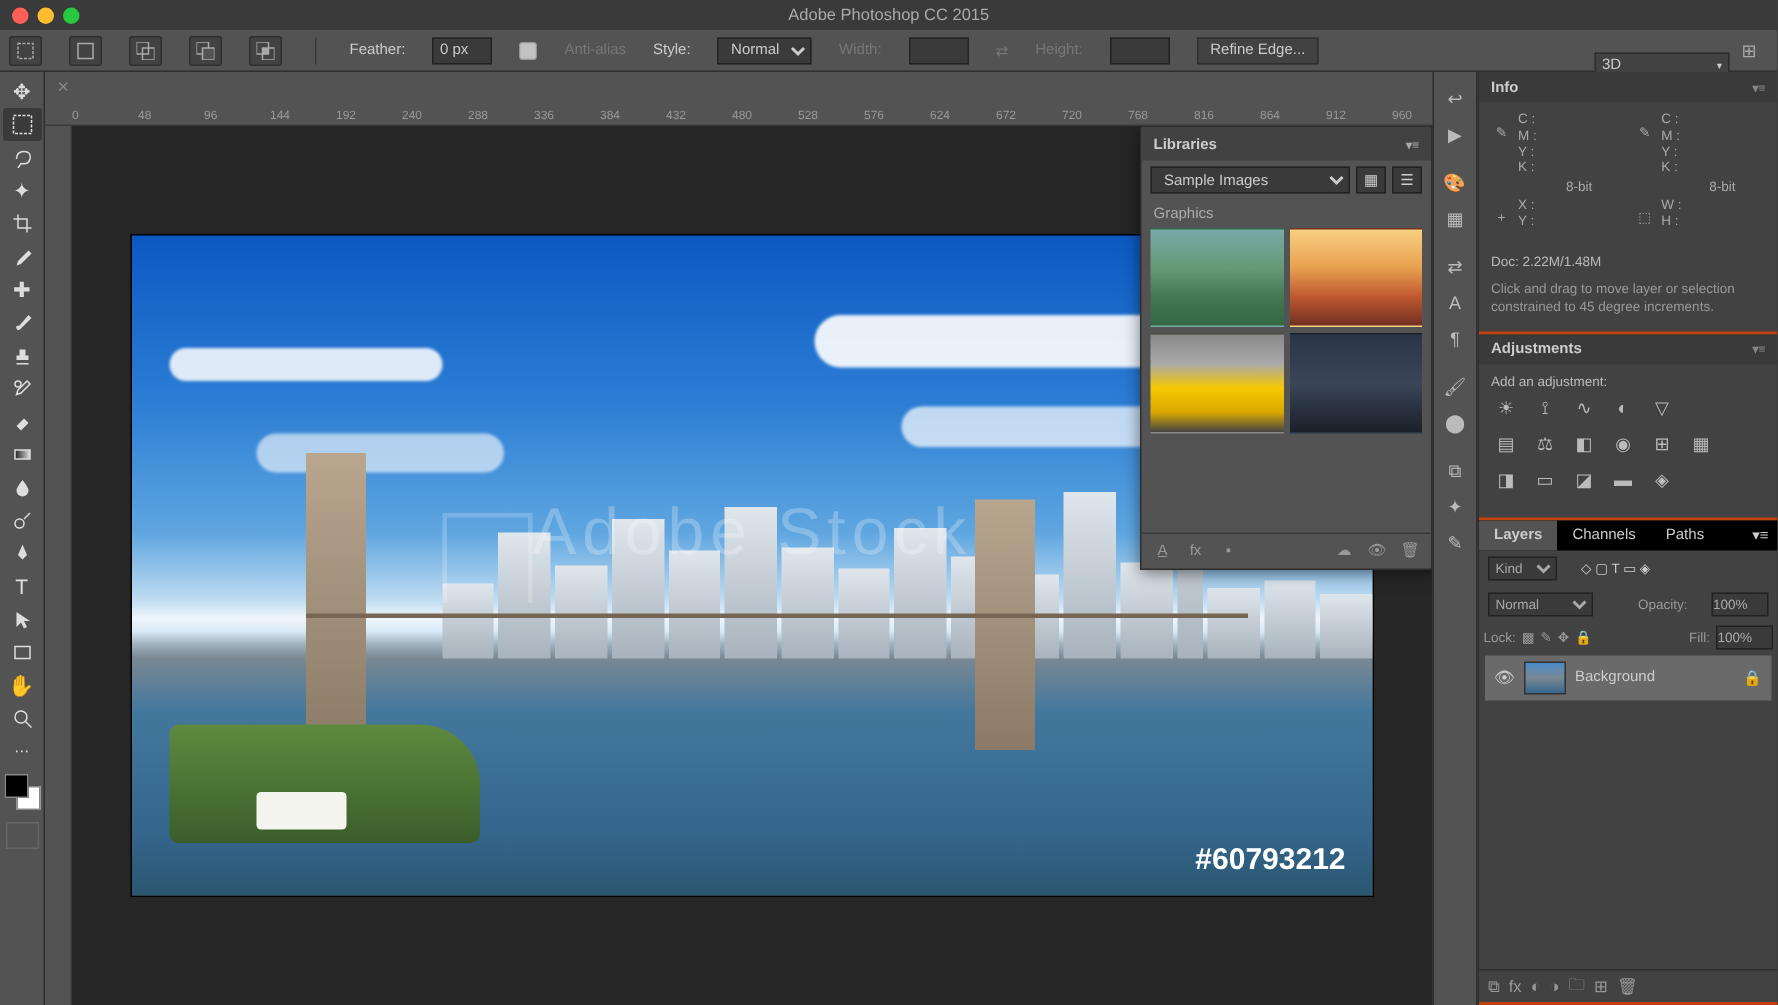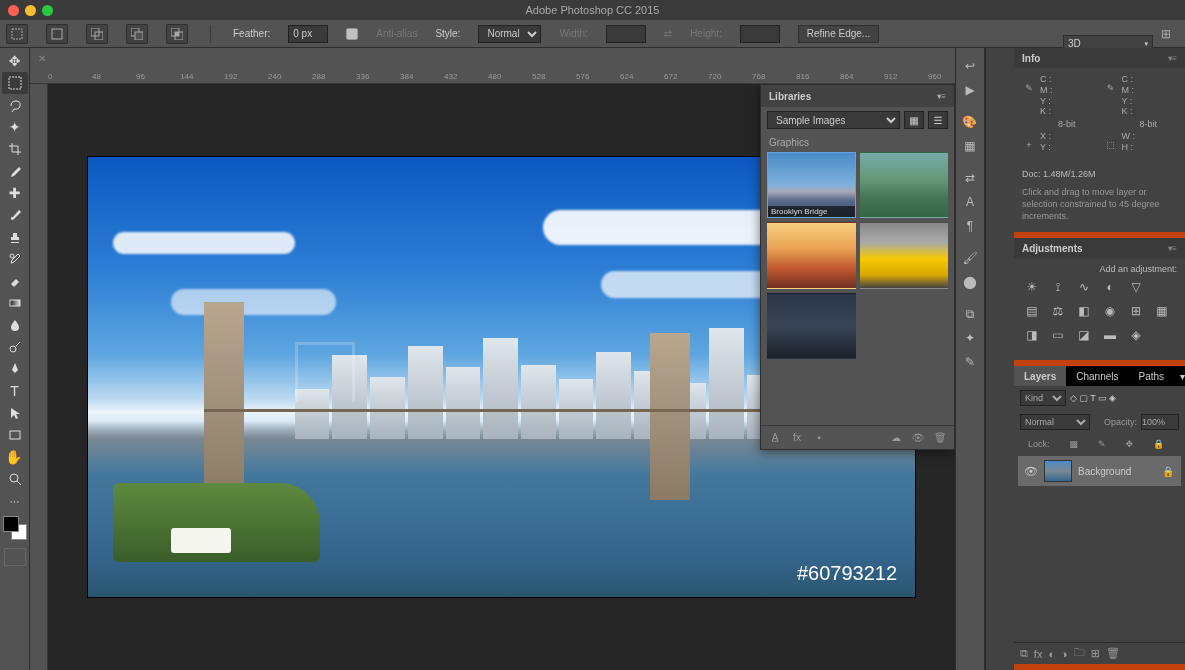--- a/index.html
+++ b/index.html
@@ -48,21 +48,21 @@
 .c4{top:26%;left:62%;width:32%;height:6%;opacity:0.7;}
 .skyline { position:absolute; bottom:36%; left:25%; right:0; height:28%; display:flex; align-items:flex-end; gap:3px;}
 .bld { background: linear-gradient(180deg,#dfe6ec,#a8b3bd); flex:1;}
 .bridge-tower { position:absolute; width:40px; background:linear-gradient(180deg,#b8a68f,#8a7a66); bottom:22%;}
 .bt1{left:14%;height:45%;} .bt2{left:68%;height:38%;}
 .bridge-deck{position:absolute;left:14%;right:10%;bottom:42%;height:3px;background:#776654;}
 .park { position:absolute; bottom:8%; left:3%; width:25%; height:18%; background:linear-gradient(180deg,#5d8a3f,#3a5d2a); border-radius:6px 40px 6px 6px;}
 .pavilion{position:absolute;bottom:10%;left:10%;width:60px;height:25px;background:#f5f5f0;border-radius:3px;}
 .watermark-txt { position:absolute; top:45%; left:50%; transform:translate(-50%,-50%); font-size:44px; color:rgba(255,255,255,0.25); font-weight:300; letter-spacing:4px; white-space:nowrap;}
 .watermark-a { position:absolute; top:42%; left:25%; width:60px; height:60px; border:3px solid rgba(255,255,255,0.2); border-bottom:none;}
-.stock-id { position:absolute; bottom:12px; right:18px; font-size:20px; color:#fff; font-weight:400;}
+.stock-id { position:absolute; bottom:12px; right:18px; font-size:20px; color:#fff; font-weight:700;}
 
 .libraries-panel { position:absolute; top:0; right:0; width:195px; background:#535353; border:1px solid #2e2e2e; box-shadow:0 2px 10px rgba(0,0,0,0.5);}
 .panel-tab { height:22px; background:#424242; display:flex; align-items:center; padding:0 8px;}
 .panel-tab span{font-size:10px; font-weight:600;}
 .panel-tab .menu-ico{margin-left:auto; font-size:8px;color:#aaa;}
 .lib-select-row { height:26px; display:flex; align-items:center; padding:0 6px; gap:4px;}
 .lib-select { flex:1; height:18px; background:#3a3a3a; border:1px solid #222; color:#ccc; font-size:10px; padding:0 4px;}
 .lib-view-btn { width:20px; height:18px; background:#3a3a3a; border:1px solid #222; display:flex;align-items:center;justify-content:center;}
 .lib-section-label{padding:4px 8px;font-size:10px;color:#aaa;}
 .lib-grid { display:grid; grid-template-columns:1fr 1fr; gap:4px; padding:0 6px 6px;}
@@ -76,41 +76,41 @@
 .th-night{background:linear-gradient(180deg,#2a3548 0%,#3a4558 50%,#1a2028 100%);}
 .lib-footer { height:24px; border-top:1px solid #3a3a3a; display:flex; align-items:center; padding:0 6px; gap:6px;}
 .lib-footer-ico { width:16px; font-size:10px; color:#999; text-align:center;}
 .lib-footer .spacer{flex:1;}
 
 .dock-icons { width: 30px; background:#535353; border-left:1px solid #2e2e2e; border-right:1px solid #2e2e2e; display:flex; flex-direction:column; padding-top:6px;}
 .dock-icon { width:24px; height:22px; margin: 1px auto; display:flex;align-items:center;justify-content:center; font-size:12px; color:#bbb;}
 .dock-sep { height:8px; }
 
 .right-panels { width:200px; background:#424242; border-left:1px solid #2e2e2e; display:flex; flex-direction:column;}
-.rp-section { border-bottom:6px solid #c2410c;margin-left:28px;}
+.rp-section { border-bottom:2px solid #c2410c;}
 .rp-tab { height:20px; background:#3a3a3a; display:flex; align-items:center; padding:0 8px; font-size:10px; font-weight:600;}
 .rp-tab .menu-ico{margin-left:auto;font-size:8px;color:#888;}
 .info-grid { display:grid; grid-template-columns:1fr 1fr; padding:6px 8px; font-size:9px; color:#aaa; gap:2px 8px;}
 .info-cell{display:flex;gap:4px;}
 .info-xy{width:14px;height:28px;display:flex;align-items:center;justify-content:center;}
 .info-labels{display:flex;flex-direction:column;line-height:1.2;}
 .info-doc { padding:4px 8px; font-size:9px; color:#bbb;}
 .info-hint { padding:4px 8px 10px; font-size:9px; color:#999; line-height:1.3;}
 
 .adj-body { padding:6px 8px 10px;}
-.adj-label { font-size:9px; color:#bbb; margin-bottom:4px;text-align:right;}
+.adj-label { font-size:9px; color:#bbb; margin-bottom:4px;}
 .adj-row { display:flex; gap:6px; margin-bottom:6px;}
 .adj-ico { width:20px; height:18px; display:flex;align-items:center;justify-content:center; font-size:12px; color:#bbb;}
 
 .layers-tabs { height:20px; background:#000000; display:flex; align-items:center; font-size:10px;}
 .ltab { padding:0 10px; height:100%; display:flex;align-items:center;}
 .ltab.active { background:#535353; font-weight:600;}
-.layers-opts { display:flex; align-items:center; padding:4px 6px; gap:4px;}
+.layers-opts { display:flex; align-items:center; padding:4px 6px; gap:16px;}
 .layers-opts select, .layers-opts input { height:16px; background:#3a3a3a; border:1px solid #222; color:#aaa; font-size:9px;}
-.layers-lock {display:flex;align-items:center;padding:2px 14px;gap:20px;font-size:9px;color:#999;}
+.layers-lock {display:flex;align-items:center;padding:2px 3px;gap:4px;font-size:9px;color:#999;}
 .layer-row { height:30px; background:#6a6a6a; display:flex; align-items:center; padding:0 6px; gap:6px; margin:2px 4px;}
 .layer-eye { width:14px; font-size:11px;}
 .layer-thumb { width:28px; height:22px; background:linear-gradient(180deg,#4a8cc8,#7a8893,#35668e); border:1px solid #333;}
 .layer-name { font-size:10px;}
 .layer-lock { margin-left:auto; font-size:10px; color:#ccc;}
 .layers-footer{margin-top:auto;height:22px;border-top:1px solid #2e2e2e;display:flex;align-items:center;padding:0 6px;gap:6px;}
 .layers-footer span{font-size:11px;color:#999;}
 
 svg{display:block;}
 </style>
@@ -331,38 +331,36 @@
               <div class="bld" style="height:38%"></div>
             <div class="bld" style="height:42%"></div>
               <div class="bld" style="height:35%"></div>
           </div>
           <div class="bridge-tower bt1"></div>
             <div class="bridge-tower bt2"></div>
           <div class="bridge-deck"></div>
           <div class="park"></div>
             <div class="pavilion"></div>
           <div class="watermark-a"></div>
+          <div class="watermark-txt">Adobe Stock</div>
           <div class="stock-id">#60793212</div>
         </div>
 
         <div class="libraries-panel">
           <div class="panel-tab">
             <span>Libraries</span>
             <span class="menu-ico">▾≡</span>
           </div>
           <div class="lib-select-row">
             <select class="lib-select"><option>Sample Images</option></select>
             <div class="lib-view-btn">▦</div>
             <div class="lib-view-btn">☰</div>
           </div>
           <div class="lib-section-label">Graphics</div>
           <div class="lib-grid">
-            <div class="lib-thumb th-sky selected">
-                <div class="lib-caption">Brooklyn Bridge</div>
-              </div>
             <div class="lib-thumb th-park"></div>
             <div class="lib-thumb th-ppl"></div>
             <div class="lib-thumb th-taxi"></div>
             <div class="lib-thumb th-night"></div>
           </div>
           <div style="height:60px"></div>
           <div class="lib-footer">
             <span class="lib-footer-ico">A̲</span>
             <span class="lib-footer-ico">fx</span>
             <span class="lib-footer-ico">▪</span>
@@ -422,21 +420,21 @@
             <span class="info-xy">+</span>
             <div class="info-labels" style="white-space:pre">X :
 Y :</div>
           </div>
         <div class="info-cell">
             <span class="info-xy">⬚</span>
             <div class="info-labels" style="white-space:pre">W :
 H :</div>
           </div>
       </div>
-      <div class="info-doc">Doc: 1.48M/1.26M</div>
+      <div class="info-doc">Doc: 2.22M/1.48M</div>
       <div class="info-hint">Click and drag to move layer or selection constrained to 45 degree increments.</div>
     </div>
 
     <div class="rp-section">
       <div class="rp-tab">
           <span>Adjustments</span>
           <span class="menu-ico">▾≡</span>
         </div>
       <div class="adj-body">
         <div class="adj-label">Add an adjustment:</div>

